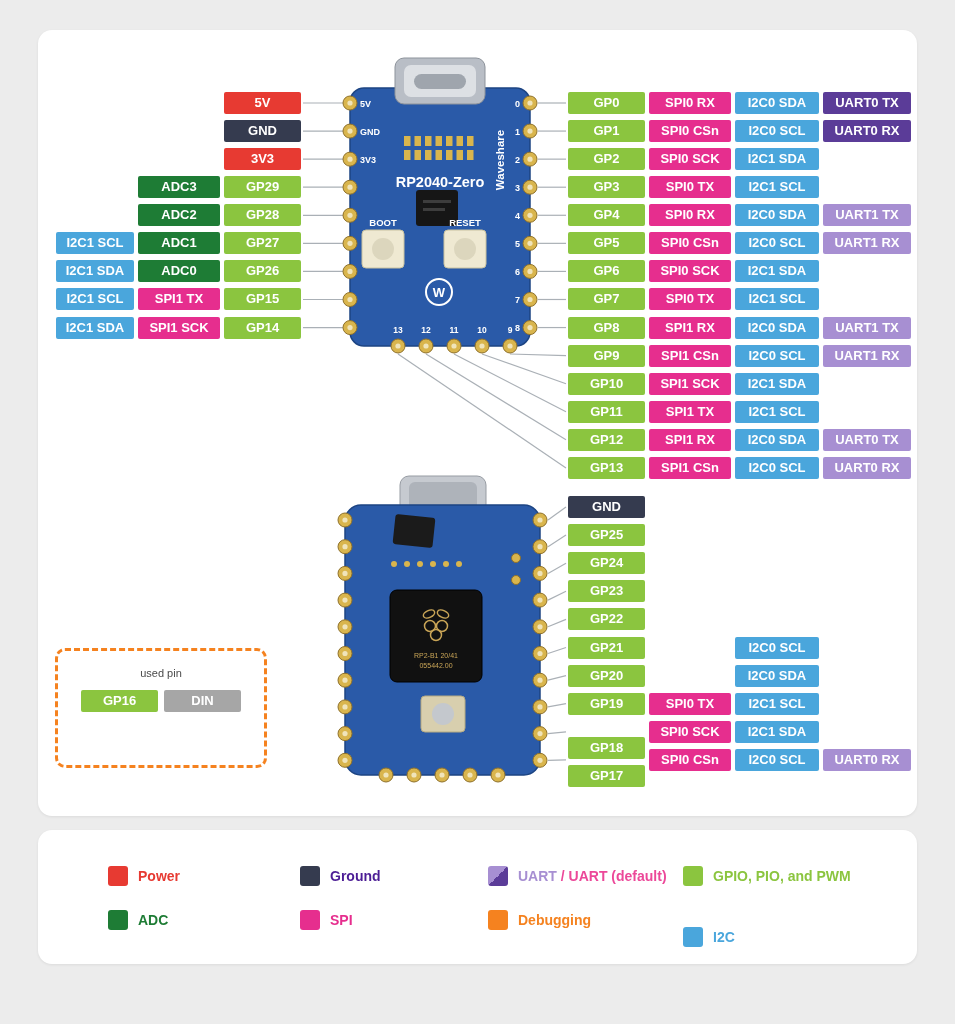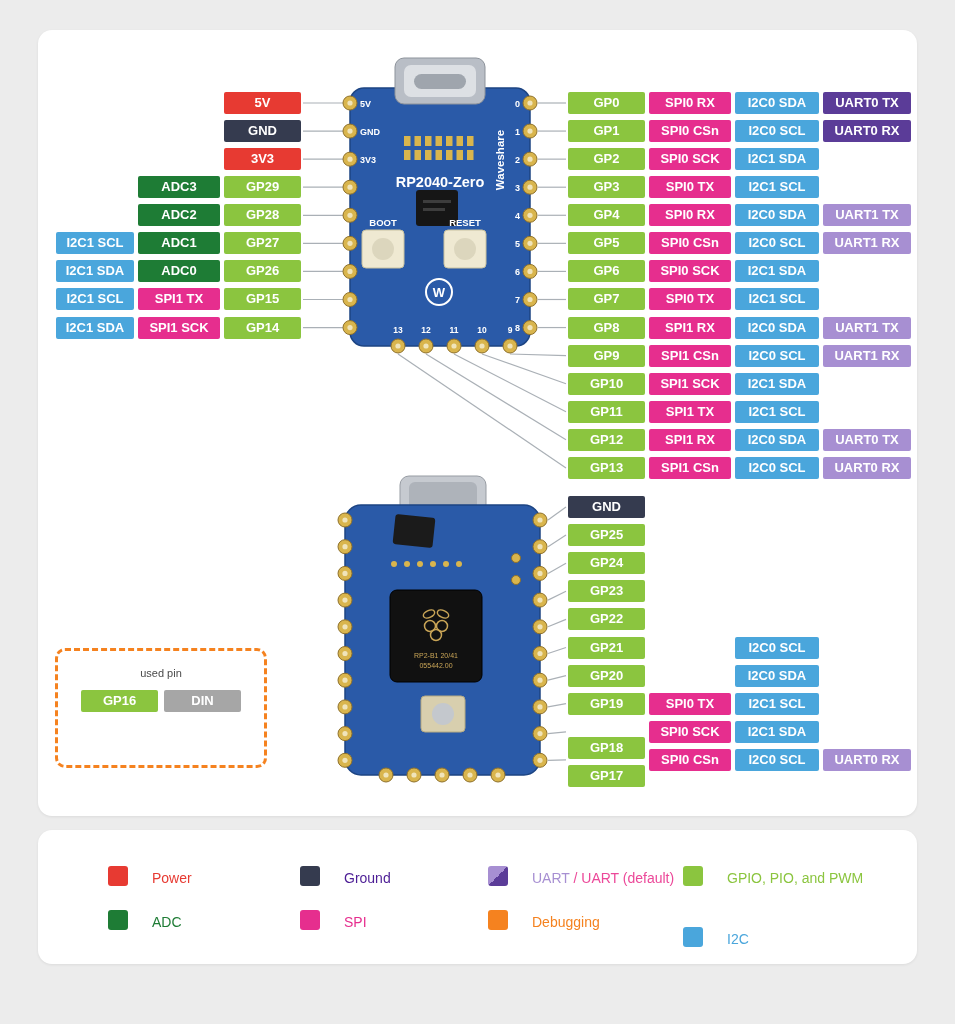--- a/index.html
+++ b/index.html
@@ -30,21 +30,21 @@
   .ws-box {
     position:absolute; left:17px; top:618px; width:212px; height:120px;
     border:3px dashed #f5821f; border-radius:10px;
     text-align:center; padding-top:13px;
   }
   .ws-title { font-size:17px; color:#3f3f3f; }
   .ws-sub   { font-size:11px; color:#4a4a4a; margin-top:3px; }
   .ws-pins  { display:flex; justify-content:center; gap:6px; margin-top:11px; }
   .ws-pins .badge { position:static; width:77px; }
   #legend { position:absolute; left:0; top:0; width:879px; height:134px; }
-  .legend-item { position:absolute; display:flex; align-items:flex-end; gap:24px; height:20px; }
+  .legend-item { position:absolute; display:flex; align-items:center; gap:10px; height:20px;font-weight:bold; }
   .legend-swatch { width:20px; height:20px; border-radius:3px; flex:0 0 20px; }
   .legend-label { font-size:14px; white-space:nowrap; }
   svg text { font-family:"Liberation Sans", sans-serif; }
 </style>
 </head>
 <body>
 
 <div class="card main-card">
 
   <svg class="board-layer" width="879" height="786" viewBox="0 0 879 786">

